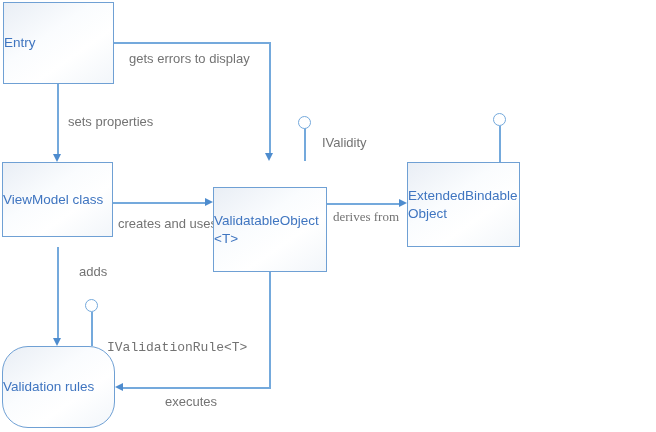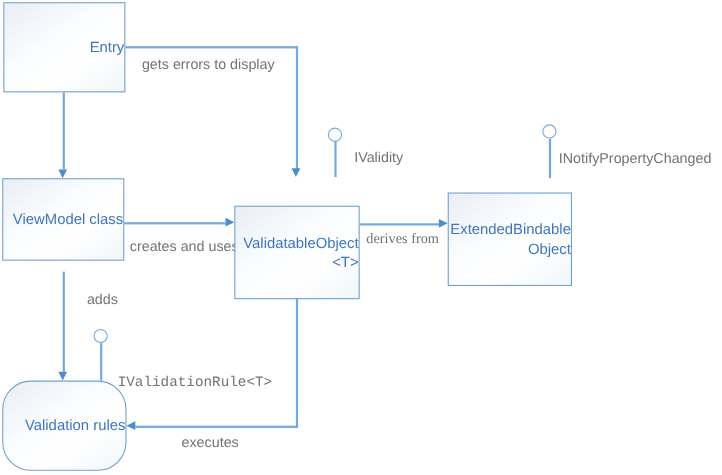--- a/index.html
+++ b/index.html
@@ -12,21 +12,21 @@
     overflow: hidden;
   }
   .box {
     position: absolute;
     border: 1.4px solid #6FA0D4;
     background: linear-gradient(145deg, #e9eef5 0%, #fafcfe 40%, #ffffff 65%, #f2f6fa 100%);
     color: #3F75C0;
     font-size: 13.5px;
     display: flex;
     flex-direction: column;
-    align-items: flex-end;
+    align-items: flex-start;
     justify-content: center;
     text-align: center;
     line-height: 18px;
   }
   .edge-label {
     position: absolute;
     color: #737373;
     font-size: 13px;
     line-height: 16px;
     white-space: nowrap;
@@ -64,20 +64,21 @@
 
 <div id="canvas">
 
   <div class="h-line" style="left:114px; top:42px; width:157px;"></div>
   <div class="v-line" style="left:269px; top:42px; height:112px;"></div>
   <div class="arrow arrow-down" style="left:265px; top:153px;"></div>
   <div class="edge-label" style="left:129px; top:51px;">gets errors to display</div>
 
   <div class="v-line" style="left:57px; top:84px; height:70px;"></div>
   <div class="arrow arrow-down" style="left:53px; top:154px;"></div>
+  <div class="edge-label" style="left:68px; top:114px;">sets properties</div>
 
   <div class="h-line" style="left:113px; top:202px; width:92px;"></div>
   <div class="arrow arrow-right" style="left:205px; top:198px;"></div>
   <div class="edge-label" style="left:118px; top:216px;">creates and uses</div>
 
   <div class="h-line" style="left:327px; top:203px; width:72px;"></div>
   <div class="arrow arrow-right" style="left:399px; top:199px;"></div>
   <div class="edge-label" style="left:333px; top:209px;font-family:Liberation Serif, serif;">derives from</div>
 
   <div class="v-line" style="left:57px; top:247px; height:91px;"></div>
@@ -88,40 +89,39 @@
   <div class="h-line" style="left:123px; top:387px; width:147px;"></div>
   <div class="arrow arrow-left" style="left:115px; top:383px;"></div>
   <div class="edge-label" style="left:165px; top:394px;">executes</div>
 
   <div class="v-line" style="left:304px; top:128px; height:33px;"></div>
   <div class="lollipop" style="left:298px; top:116px;"></div>
   <div class="edge-label" style="left:322px; top:135px;text-align:center;">IValidity</div>
 
   <div class="v-line" style="left:499px; top:126px; height:36px;"></div>
   <div class="lollipop" style="left:493px; top:113px;"></div>
-  <div class="edge-label" style="left:508px; top:136px;">INotifyPropertyChanged</div>
 
   <div class="v-line" style="left:91px; top:312px; height:34px;"></div>
   <div class="lollipop" style="left:85px; top:299px;"></div>
   <div class="edge-label" style="left:107px; top:340px;font-family:Liberation Mono, monospace;">IValidationRule&lt;T&gt;</div>
 
   <div class="box" style="left:3px; top:2px; width:111px; height:82px;">
     <span>Entry</span>
   </div>
 
   <div class="box" style="left:2px; top:162px; width:111px; height:75px;">
     <span>ViewModel class</span>
   </div>
 
   <div class="box" style="left:213px; top:161px; width:114px; height:85px;margin-top:26px;">
     <span>ValidatableObject</span>
     <span>&lt;T&gt;</span>
   </div>
 
-  <div class="box" style="left:407px; top:162px; width:113px; height:85px;margin-top:13px;">
+  <div class="box" style="left:407px; top:162px; width:113px; height:85px;">
     <span>ExtendedBindable</span>
     <span>Object</span>
   </div>
 
   <div class="box" style="left:2px; top:346px; width:113px; height:82px;border-radius:26px;">
     <span>Validation rules</span>
   </div>
 
 </div>
 

